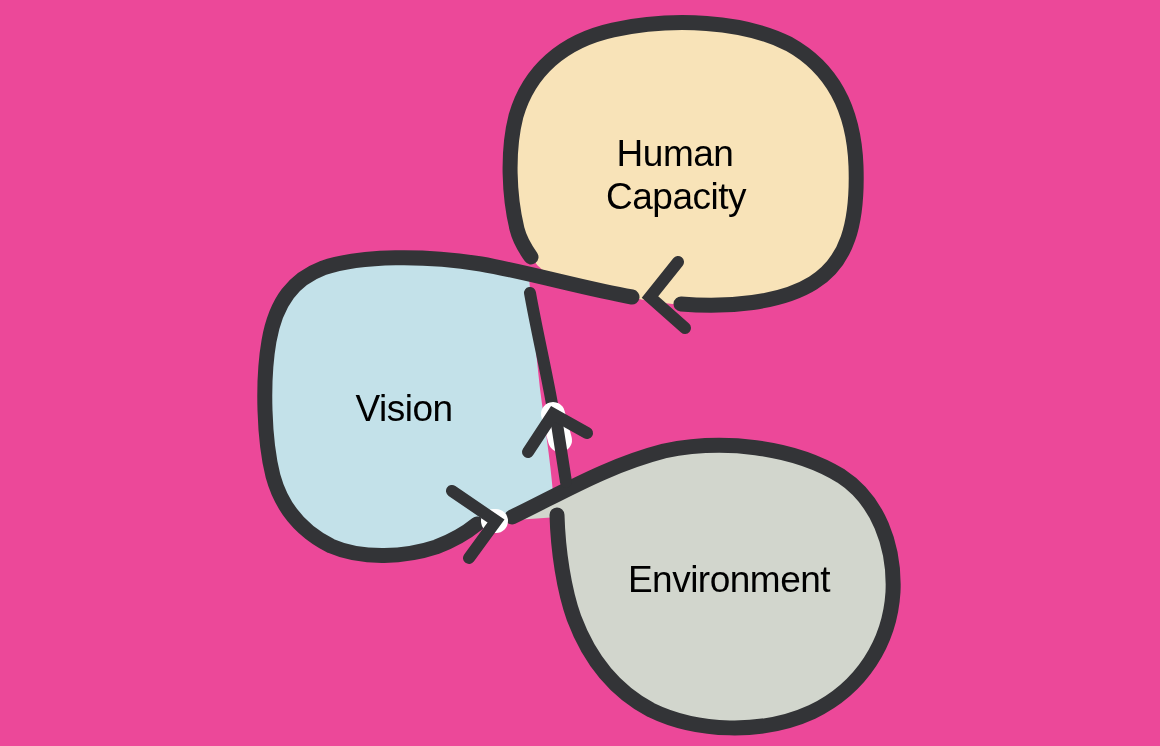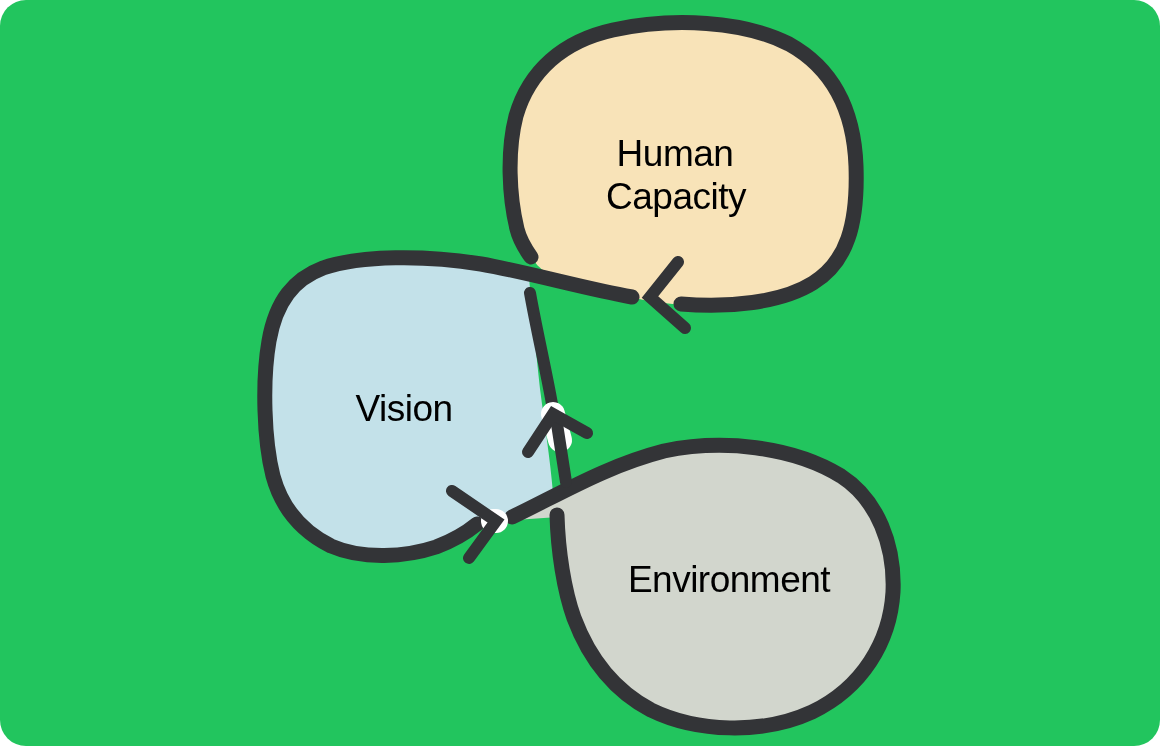--- a/index.html
+++ b/index.html
@@ -8,22 +8,21 @@
     background: #ffffff;
     width: 1160px;
     height: 746px;
     overflow: hidden;
     font-family: "Liberation Sans", sans-serif;
   }
   .stage {
     position: relative;
     width: 1160px;
     height: 746px;
-    background: #22c55e;
-    border-radius: 26px;
+    background: #ec4899;
   }
   svg { display: block; }
   .blob-outline {
     fill: none;
     stroke: #333437;
     stroke-width: 15;
     stroke-linecap: round;
   }
   .connector {
     fill: none;

